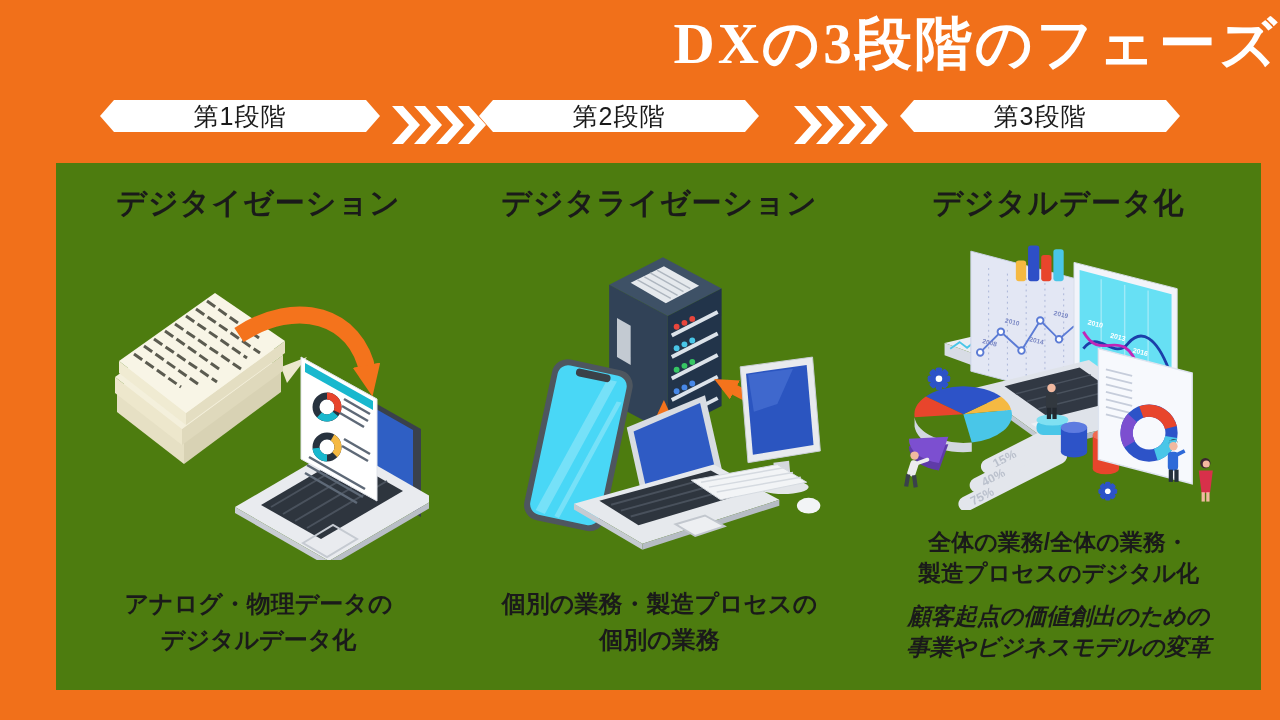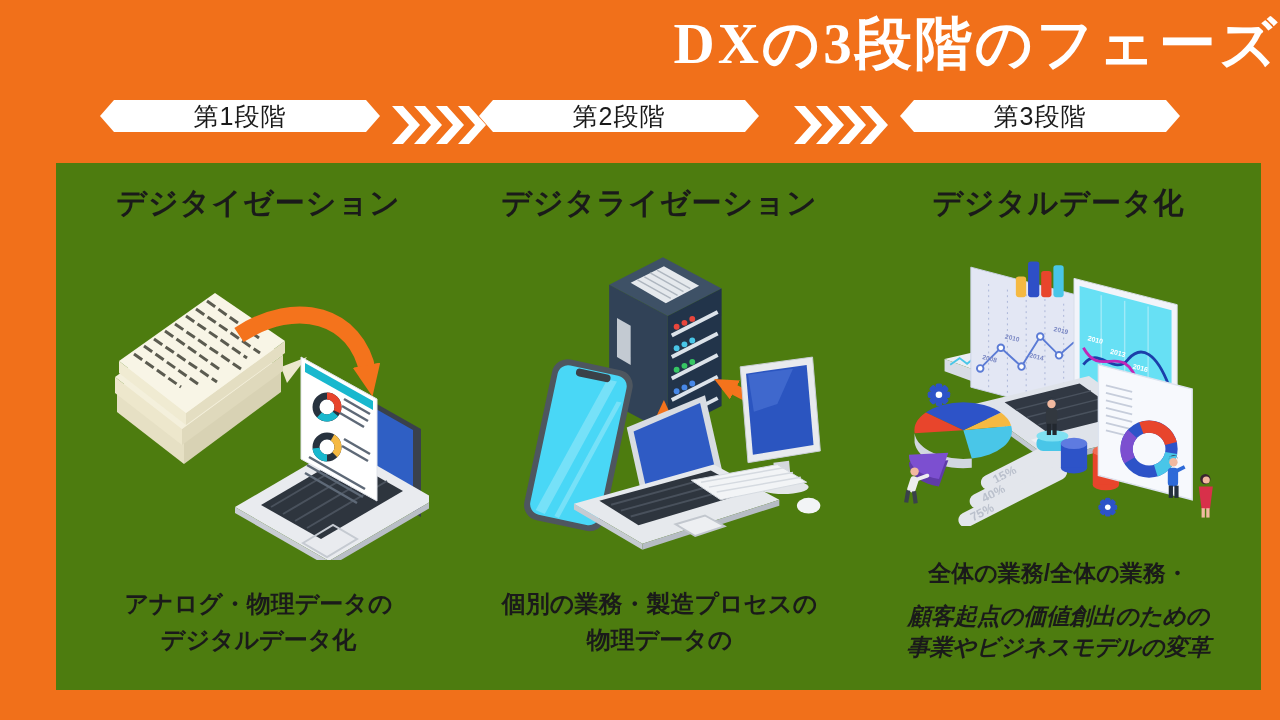--- a/index.html
+++ b/index.html
@@ -242,21 +242,21 @@
             <line x1="230" y1="245" x2="316" y2="230"></line>
             <line x1="238" y1="250" x2="324" y2="235"></line>
           </g>
         </g>
         <ellipse cx="332" cy="264" rx="12" ry="8" fill="#F2F4F6"></ellipse>
       </g>
     </svg>
   </div>
   <p class="desc">
     <span>個別の業務・製造プロセスの</span><br>
-    <span>物理データの</span>
+    <span>個別の業務</span>
   </p>
 </section>
 
 <section class="card card3">
   <h2>
     <span>デジタルデータ化</span><br>
   </h2>
   <div class="fig">
     <svg width="352" height="272" viewBox="0 0 360 290">
 
@@ -434,18 +434,19 @@
         <rect x="-10" y="-3" width="20" height="6" rx="2" fill="#2D53C8" transform="rotate(45)"></rect>
         <rect x="-10" y="-3" width="20" height="6" rx="2" fill="#2D53C8" transform="rotate(90)"></rect>
         <rect x="-10" y="-3" width="20" height="6" rx="2" fill="#2D53C8" transform="rotate(135)"></rect>
         <circle r="7" fill="#2D53C8"></circle>
           <circle r="3" fill="#FFFFFF"></circle>
       </g>
     </svg>
   </div>
   <p class="desc">
     <span>全体の業務/全体の業務・</span><br>
+    <span>製造プロセスのデジタル化</span>
   </p>
   <p class="desc last">
     <span>顧客起点の価値創出のための</span><br>
     <span>事業やビジネスモデルの変革</span>
   </p>
 </section>
 
 </body></html>

